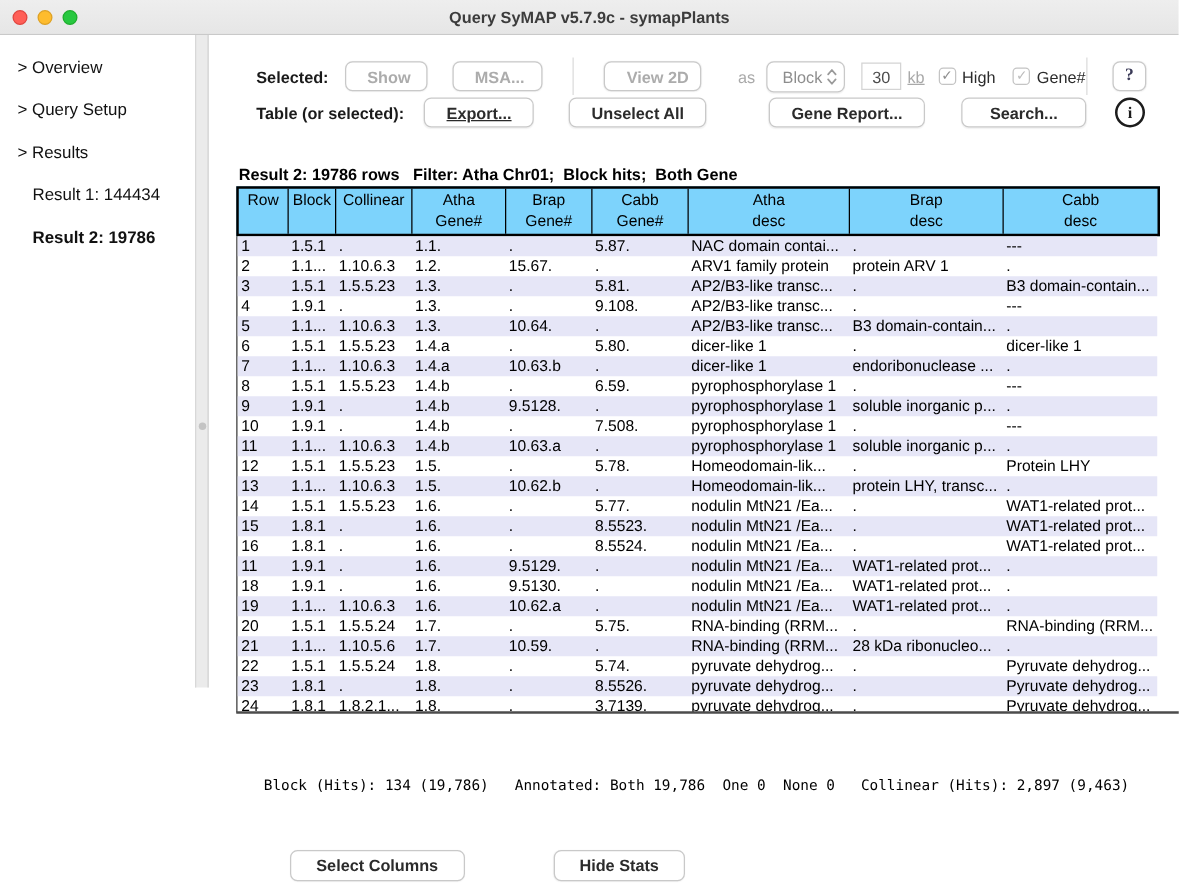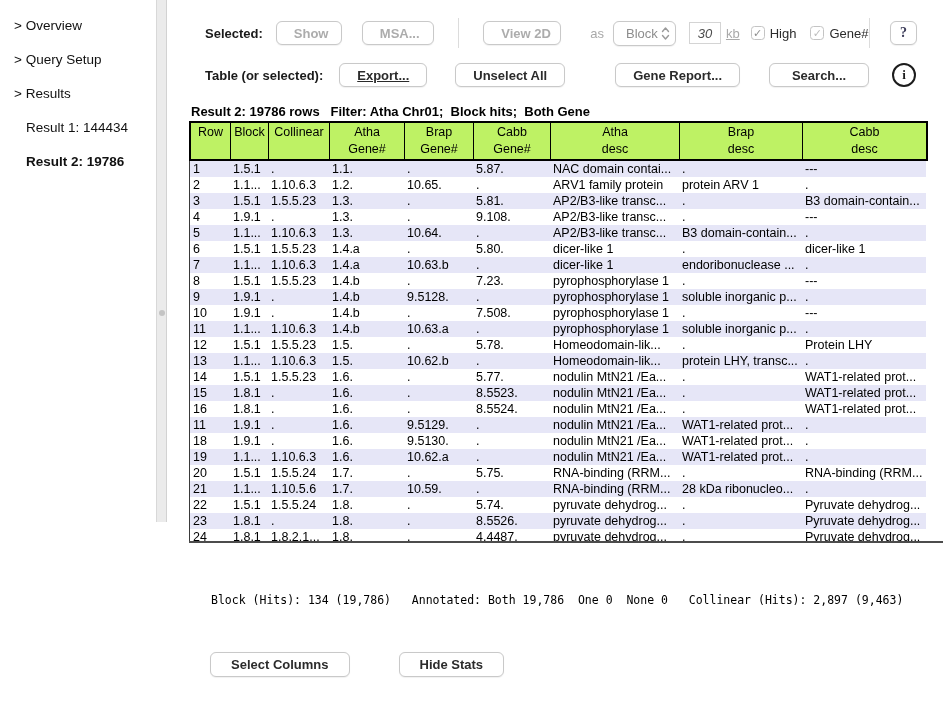--- a/index.html
+++ b/index.html
@@ -27,25 +27,25 @@
   .splitter { width:11px; background:#ebebeb; border-left:1px solid #d8d8d8;
     border-right:1px solid #d2d2d2; position:relative; cursor:col-resize; }
   .splitter .knob { position:absolute; top:310px; left:1.5px; width:6px; height:6px;
     border-radius:50%; background:#c4c4c4; }
   .main { flex:1; position:relative; background:#fff; }
 
   
   .toolbar-row { position:absolute; left:0; right:0; height:26px; display:flex;
     align-items:center; padding-left:22px; }
   .row1 { top:20px; }
-  .row2 { top:62px; }
+  .row2 { top:49px; }
   .tb-label { font-size:13px; font-weight:700; color:#1a1a1a; white-space:nowrap; }
   .btn { background:#fff; border:1px solid #c9c9c9; border-radius:6px; height:24px;
     padding:0 17px; font-size:13px; font-weight:600; color:#2b2b2b; white-space:nowrap;
-    font-family:inherit; cursor:pointer; box-shadow:0 0.5px 1px rgba(0,0,0,0.06); }
+    font-family:inherit; cursor:pointer; box-shadow:0 0.5px 1px rgba(0,0,0,0.06);margin-left:22px; }
   .btn.disabled { color:#acacac; font-weight:600; }
   .vsep { width:1px; height:30px; background:#dcdcdc; }
   .gray-label { font-size:13px; color:#a9a9a9; }
   .select { height:25px; width:106px; border:1px solid #c9c9c9; border-radius:6px;
     background:#fff; display:flex; align-items:center; padding:0 5px 0 12px; cursor:pointer;
     box-shadow:0 0.5px 1px rgba(0,0,0,0.06); }
   .select-value { flex:1; font-size:13px; color:#8d8d8d; }
   .kb-input { width:32px; height:22px; border:1px solid #d4d4d4; background:#fff;
     font-size:13px; color:#4c4c4c; text-align:center; font-family:inherit; }
   .cb { display:flex; align-items:center; gap:5px; cursor:pointer; }
@@ -59,21 +59,21 @@
     background:#fff; display:flex; align-items:center; justify-content:center; cursor:pointer; }
   .info-glyph { font-family:"Liberation Serif",serif; font-size:13px; font-weight:700; color:#1c1c1c; }
 
   
   .filter-line { position:absolute; top:104px; left:8px; font-size:13px; font-weight:700;
     color:#000; white-space:pre; }
 
   
   .tablewrap { position:absolute; top:121px; left:6px; width:739px; }
   .tgrid { display:grid; grid-template-columns:40px 38px 61px 75px 69px 77px 129px 123px 123px; }
-  .thead { border:2px solid #000; background:#bef264; height:40px; }
+  .thead { border:2px solid #000; background:#7dd3fc; height:40px; }
   .th { border-right:1px solid #000; display:flex; flex-direction:column; align-items:center;
     padding-top:1px; font-size:12.5px; line-height:17px; color:#000; overflow:hidden; }
   .th:last-child { border-right:none; }
   .tbody { height:381px; overflow:hidden; border-left:1px solid #3a3a3a; width:737px; }
   .trow { height:16px; cursor:default; }
   .trow:nth-child(odd) { background:var(--stripe); }
   .td { font-size:12.5px; line-height:16px; color:#000; padding-left:3px;
     white-space:nowrap; overflow:hidden; }
   .table-bottom-line { position:absolute; top:541px; left:6px; width:786px; height:2px;
     background:#4c4c4c; }
@@ -88,20 +88,28 @@
 
   
   .footer { position:absolute; top:652px; left:27px; display:flex; gap:49px; }
   .footer .btn { padding:0 20px; height:25px; }
 </style>
 </head>
 <body>
 
 <div class="window">
 
+  <div class="titlebar">
+    <div class="lights">
+      <span class="light red"></span>
+      <span class="light yellow"></span>
+      <span class="light green"></span>
+    </div>
+    <div class="title">Query SyMAP v5.7.9c - symapPlants</div>
+  </div>
 
   <div class="app">
 
     <nav class="sidebar">
         <div class="side-item">&gt; Overview</div>
         <div class="side-item">&gt; Query Setup</div>
         <div class="side-item">&gt; Results</div>
         <div class="side-item indent">Result 1: 144434</div>
         <div class="side-item indent bold">Result 2: 19786</div>
       </nav>
@@ -121,21 +129,21 @@
         <span class="gray-label" style="margin-left:29px;">as</span>
         <div class="select" style="margin-left:9px;">
           <span class="select-value">Block</span>
           <span style="display:flex;">
             <svg width="9" height="15" viewBox="0 0 9 15">
                 <path d="M1.5 5.5 L4.5 2 L7.5 5.5" fill="none" stroke="#9a9a9a" stroke-width="1.4" stroke-linecap="round" stroke-linejoin="round"></path>
                 <path d="M1.5 9.5 L4.5 13 L7.5 9.5" fill="none" stroke="#9a9a9a" stroke-width="1.4" stroke-linecap="round" stroke-linejoin="round"></path>
               </svg>
           </span>
         </div>
-        <input class="kb-input" style="margin-left: 13px; font-style: italic;" value="30">
+        <input class="kb-input" style="margin-left: 13px;" value="30">
         <span class="gray-label" style="margin-left:5px;text-decoration:underline;">kb</span>
         <label class="cb" style="margin-left:11px;">
           <span class="box">✓</span>
           <span class="cb-label">High</span>
         </label>
         <label class="cb dim" style="margin-left:14px;">
           <span class="box">✓</span>
           <span class="cb-label">Gene#</span>
         </label>
         <span class="vsep" style="margin-left:auto;"></span>
@@ -204,21 +212,21 @@
               <div class="td">5.87.</div>
               <div class="td">NAC domain contai...</div>
               <div class="td">.</div>
               <div class="td">---</div>
             </div>
             <div class="trow tgrid">
               <div class="td">2</div>
               <div class="td">1.1...</div>
               <div class="td">1.10.6.3</div>
               <div class="td">1.2.</div>
-              <div class="td">10.65.</div>
+              <div class="td">15.67.</div>
               <div class="td">.</div>
               <div class="td">ARV1 family protein</div>
               <div class="td">protein ARV 1</div>
               <div class="td">.</div>
             </div>
             <div class="trow tgrid">
               <div class="td">3</div>
               <div class="td">1.5.1</div>
               <div class="td">1.5.5.23</div>
               <div class="td">1.3.</div>
@@ -271,21 +279,21 @@
               <div class="td">dicer-like 1</div>
               <div class="td">endoribonuclease ...</div>
               <div class="td">.</div>
             </div>
             <div class="trow tgrid">
               <div class="td">8</div>
               <div class="td">1.5.1</div>
               <div class="td">1.5.5.23</div>
               <div class="td">1.4.b</div>
               <div class="td">.</div>
-              <div class="td">7.23.</div>
+              <div class="td">6.59.</div>
               <div class="td">pyrophosphorylase 1</div>
               <div class="td">.</div>
               <div class="td">---</div>
             </div>
             <div class="trow tgrid">
               <div class="td">9</div>
               <div class="td">1.9.1</div>
               <div class="td">.</div>
               <div class="td">1.4.b</div>
               <div class="td">9.5128.</div>
@@ -447,21 +455,21 @@
               <div class="td">pyruvate dehydrog...</div>
               <div class="td">.</div>
               <div class="td">Pyruvate dehydrog...</div>
             </div>
             <div class="trow tgrid">
               <div class="td">24</div>
               <div class="td">1.8.1</div>
               <div class="td">1.8.2.1...</div>
               <div class="td">1.8.</div>
               <div class="td">.</div>
-              <div class="td">4.4487.</div>
+              <div class="td">3.7139.</div>
               <div class="td">pyruvate dehydrog...</div>
               <div class="td">.</div>
               <div class="td">Pyruvate dehydrog...</div>
             </div>
           </div>
       </div>
       <div class="table-bottom-line"></div>
       <div class="table-right-line"></div>
 
       <div class="stats">

